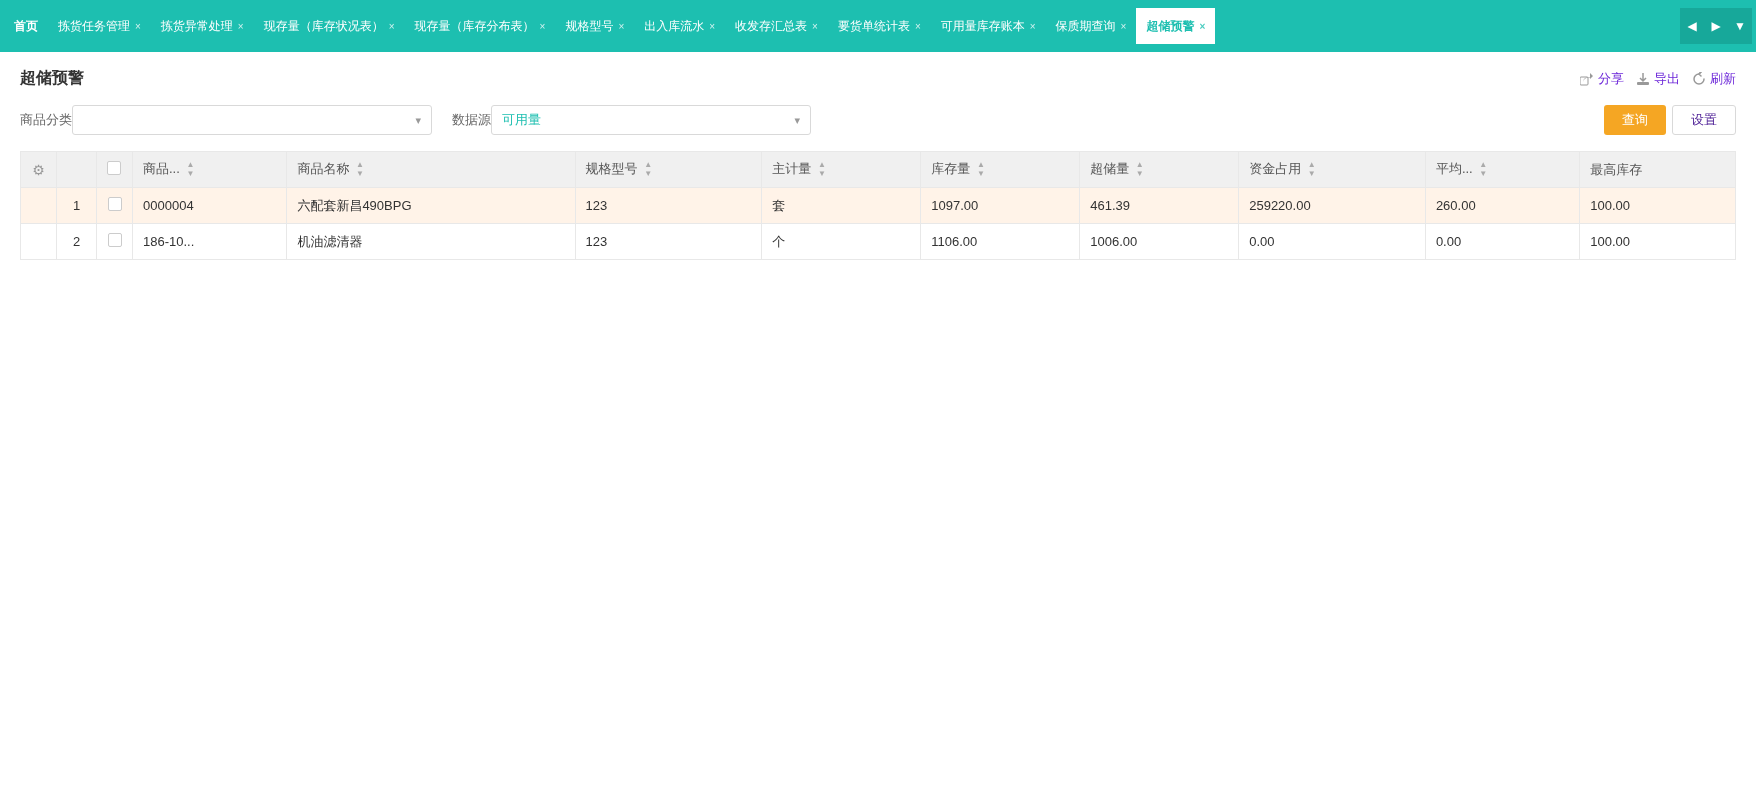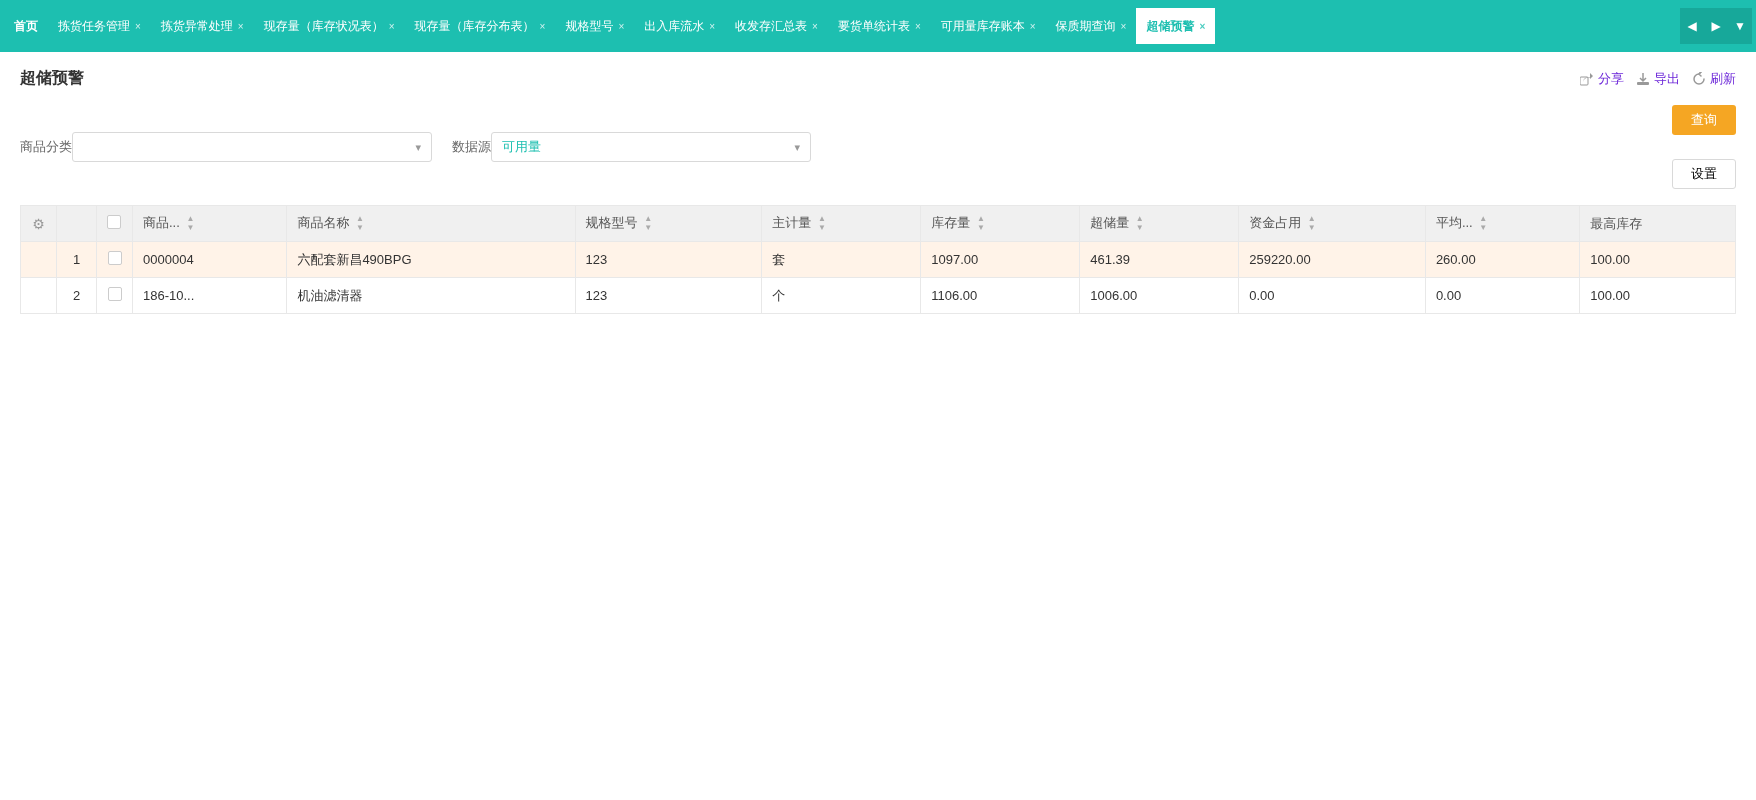--- a/index.html
+++ b/index.html
@@ -129,21 +129,21 @@
       color: #fff;
       border: none;
       border-radius: 3px;
       padding: 6px 18px;
       font-size: 13px;
       cursor: pointer;
       outline: none;
     }
     .action-btn-secondary {
       background: #fff;
-      color: #000000;
+      color: #4c1d95;
       border: 1px solid #d9d9d9;
       border-radius: 3px;
       padding: 5px 18px;
       font-size: 13px;
       cursor: pointer;
       outline: none;
     }
 
     
     .data-table {
@@ -305,21 +305,21 @@
         <span class="chevron-icon">▾</span>
       </div>
     </div>
     <div class="filter-item">
       <span class="filter-label">数据源</span>
       <div class="filter-select" style="min-width:320px;">
         <span class="filter-select-value">可用量</span>
         <span class="chevron-icon">▾</span>
       </div>
     </div>
-    <div style="display:flex; flex-direction:column; gap:24px; margin-left:auto;">
+    <div style="display:flex; flex-direction:row; gap:6px; margin-left:auto;">
       <button class="action-btn-primary">查询</button>
       <button class="action-btn-secondary">设置</button>
     </div>
   </div>
 
   <table class="data-table">
     <thead>
       <tr>
         <th class="col-gear">
           <div class="gear-icon-cell">⚙</div>

